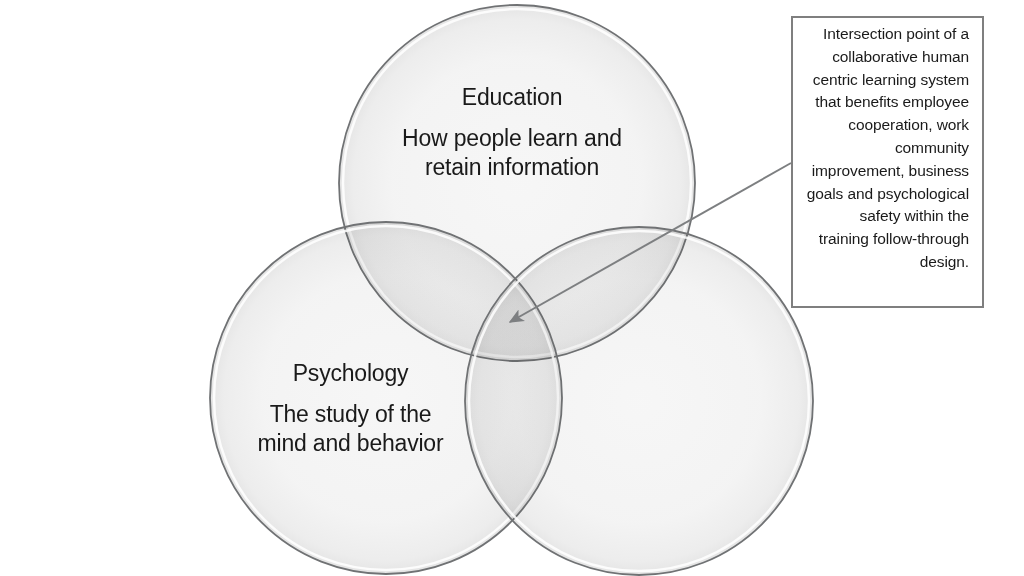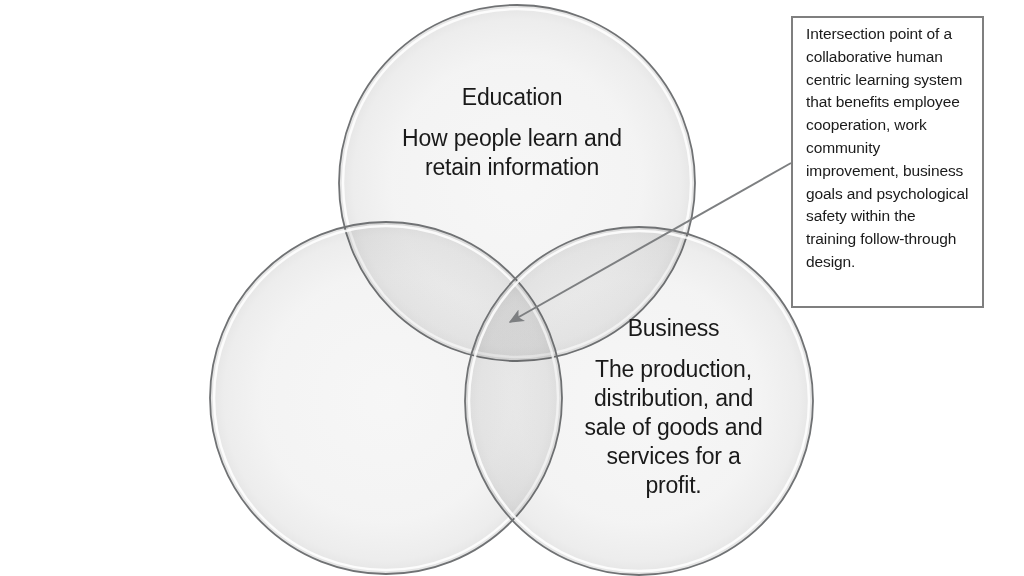--- a/index.html
+++ b/index.html
@@ -48,21 +48,21 @@
   .callout{
     position:absolute;
     left:791px;top:16px;
     width:193px;height:292px;
     box-sizing:border-box;
     background:#ffffff;
     border:2px solid var(--callout-border);
     padding:5px 13px;
     font-size:15.5px;
     line-height:22.8px;
-    text-align:left;
+    text-align:right;
     color:var(--text);
     letter-spacing:-0.1px;
   }
 </style>
 </head>
 <body>
 
 <div class="stage">
 
   <svg class="shapes" width="1024" height="576" viewBox="0 0 1024 576" aria-hidden="true">
@@ -94,23 +94,23 @@
     </g>
 
     <line class="arrow-line" x1="791" y1="163" x2="510" y2="322" marker-end="url(#arrowHead)"></line>
   </svg>
 
   <div class="label" id="edu-label">
     <div class="title">Education</div>
     <div class="desc">How people learn and retain information</div>
   </div>
 
+  <div class="label" id="psy-label">
+    <div class="title">Psychology</div>
+    <div class="desc">The study of the mind and behavior</div>
+  </div>
 
-  <div class="label" id="bus-label">
-    <div class="title">Business</div>
-    <div class="desc">The production, distribution, and sale of goods and services for a profit.</div>
-  </div>
 
   <div class="callout">
     <span>Intersection point of a collaborative human centric learning system that benefits employee cooperation, work community improvement, business goals and psychological safety within the training follow-through design.</span>
   </div>
 
 </div>
 
 </body></html>

